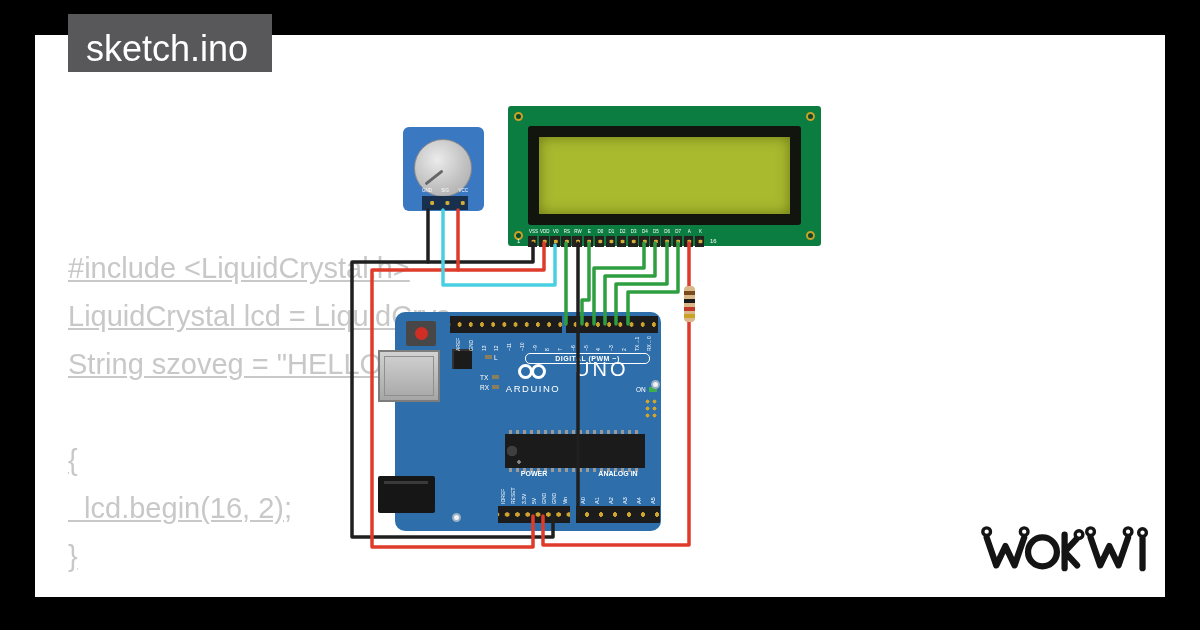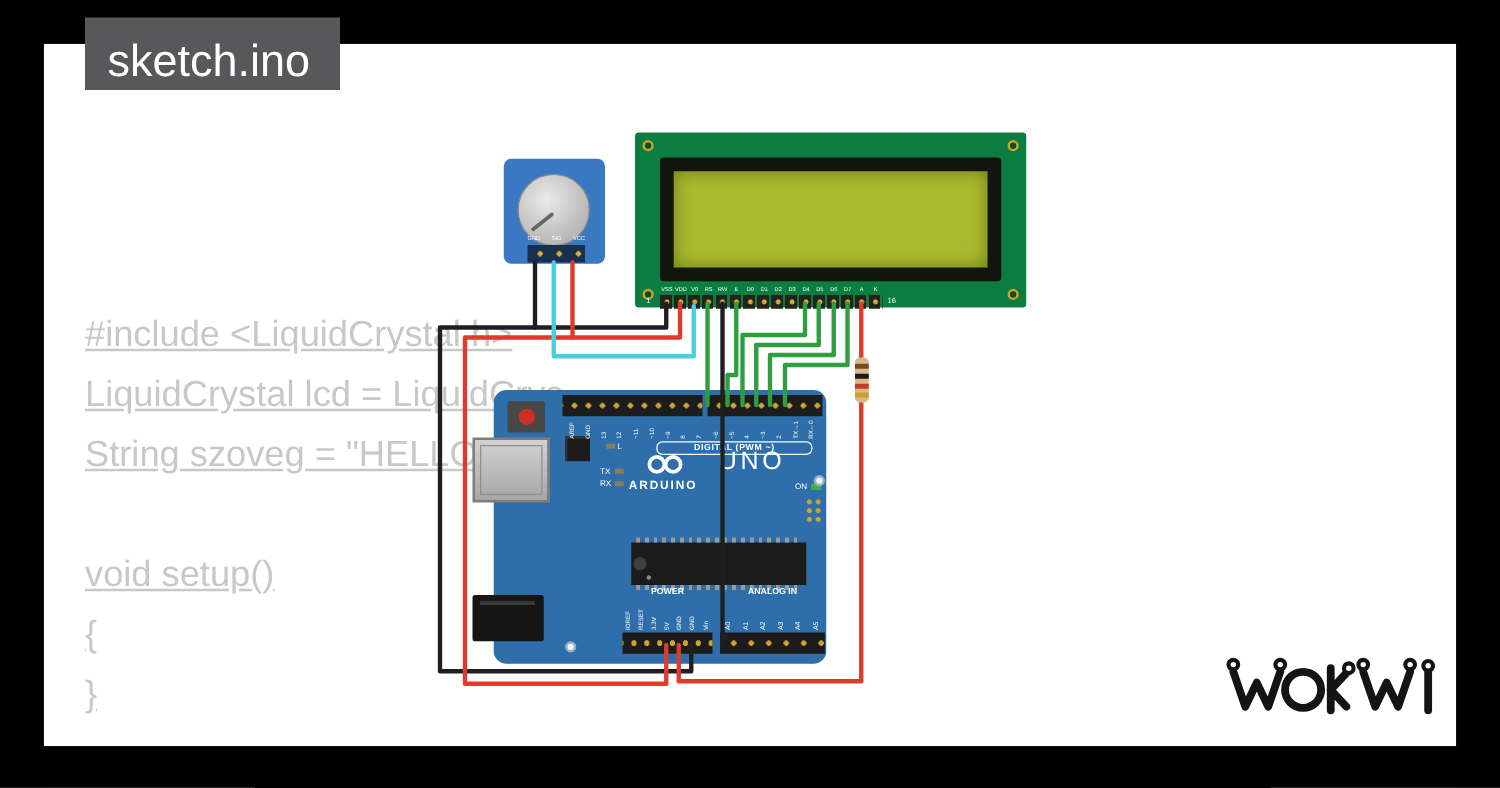--- a/index.html
+++ b/index.html
@@ -76,22 +76,22 @@
   .dpin-labels .vlabel { flex:0 0 12.75px; font-size:5px; line-height:12.75px; height:18px; }
   .uno-digital-label { position:absolute; left:130px; top:41px; width:125px; text-align:center; color:#fff;
       font-size:7px; font-weight:bold; letter-spacing:.5px; border:1px solid #fff; border-radius:5px; padding:1px 0; }
   .uno-l { position:absolute; left:99px; top:42px; font-size:6.5px; color:#fff; }
   .uno-tx { position:absolute; left:85px; top:62px; font-size:6.5px; color:#fff; }
   .uno-rx { position:absolute; left:85px; top:72px; font-size:6.5px; color:#fff; }
   .led { position:absolute; width:7px; height:4px; background:#8a7f5a; }
   .led-l { left:90px; top:43px; } .led-tx { left:97px; top:63px; } .led-rx { left:97px; top:73px; }
   .inf { position:absolute; left:123px; top:52px; width:15px; height:15px; border:3.5px solid #fff; border-radius:50%; }
   .inf2 { left:136px; }
-  .uno-brand { position:absolute; left:108px; top:71px; width:60px; color:#fff;
-               font-size:9.5px; font-weight:bold; letter-spacing:1.5px; }
+  .uno-brand { position:absolute; left:108px; top:71px; width:60px; text-align:center; color:#fff;
+               font-size:9.5px; font-weight:normal; letter-spacing:1.5px; }
   .uno-model { position:absolute; left:180px; top:46px; color:#fff; font-size:20px; letter-spacing:3px; }
   .uno-on { position:absolute; left:241px; top:74px; font-size:6.5px; color:#fff; }
   .uno-on-led { position:absolute; left:254px; top:75px; width:8px; height:5px; background:#3fae4c; }
   .icsp { position:absolute; left:249px; top:86px; width:14px; height:21px;
       background-image:radial-gradient(circle 2px, #cfa42e 1.9px, rgba(0,0,0,0) 2.1px); background-size:7px 7px; }
   .uno-chip { position:absolute; left:110px; top:122px; width:140px; height:34px; background:#1b1b1b;
       background-image:radial-gradient(circle at 7px 50%, #3f3f3f 0 5px, rgba(0,0,0,0) 5.5px),
                        radial-gradient(circle at 14px 28px, #888 0 1.5px, rgba(0,0,0,0) 2px); }
   .uno-chip:before, .uno-chip:after { content:""; position:absolute; left:4px; right:4px; height:4px;
       background:repeating-linear-gradient(90deg, #9a9a9a 0 3px, rgba(0,0,0,0) 3px 7px); }
@@ -115,21 +115,21 @@
 </style>
 </head>
 <body>
 
 <div class="stage">
 
   <div class="canvas"></div>
 
   <div class="code-layer">
     
-  <div class="code-line">#include &lt;LiquidCrystal.h&gt;</div><div class="code-line">LiquidCrystal lcd = LiquidCrys</div><div class="code-line">String szoveg = "HELLO";</div><div class="code-line"></div><div class="code-line">void setup()</div><div class="code-line">{</div><div class="code-line">}</div><div class="code-line"></div></div>
+  <div class="code-line">#include &lt;LiquidCrystal.h&gt;</div><div class="code-line">LiquidCrystal lcd = LiquidCrys</div><div class="code-line">String szoveg = "HELLO";</div><div class="code-line"></div><div class="code-line">{</div><div class="code-line">  lcd.begin(16, 2);</div><div class="code-line">}</div><div class="code-line"></div></div>
 
   <div class="pot" style="background: rgb(58, 120, 194);">
     <div class="pot-knob">
       <div class="pot-indicator"></div>
     </div>
     <div class="pot-pin-labels">
 
     <span class="potlabel">GND</span>
         <span class="potlabel">SIG</span>
         <span class="potlabel">VCC</span>

